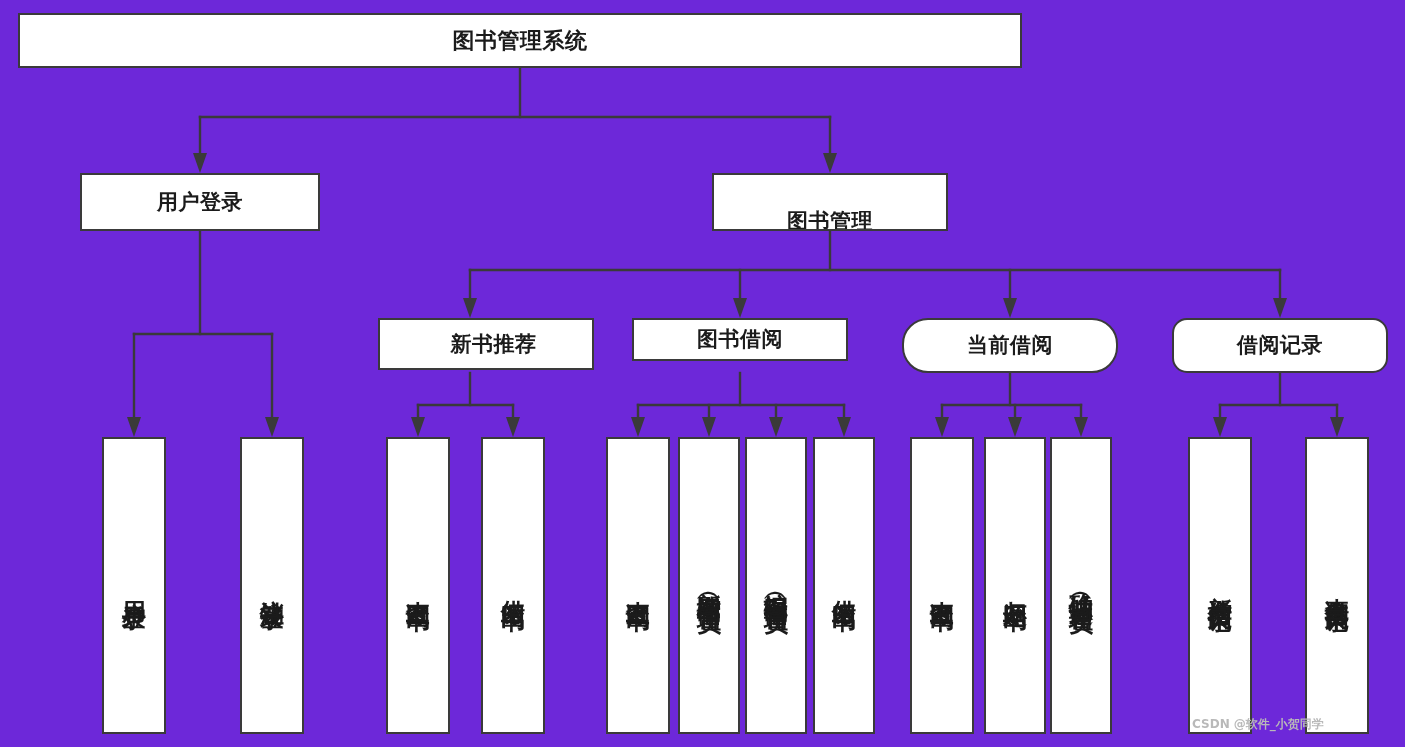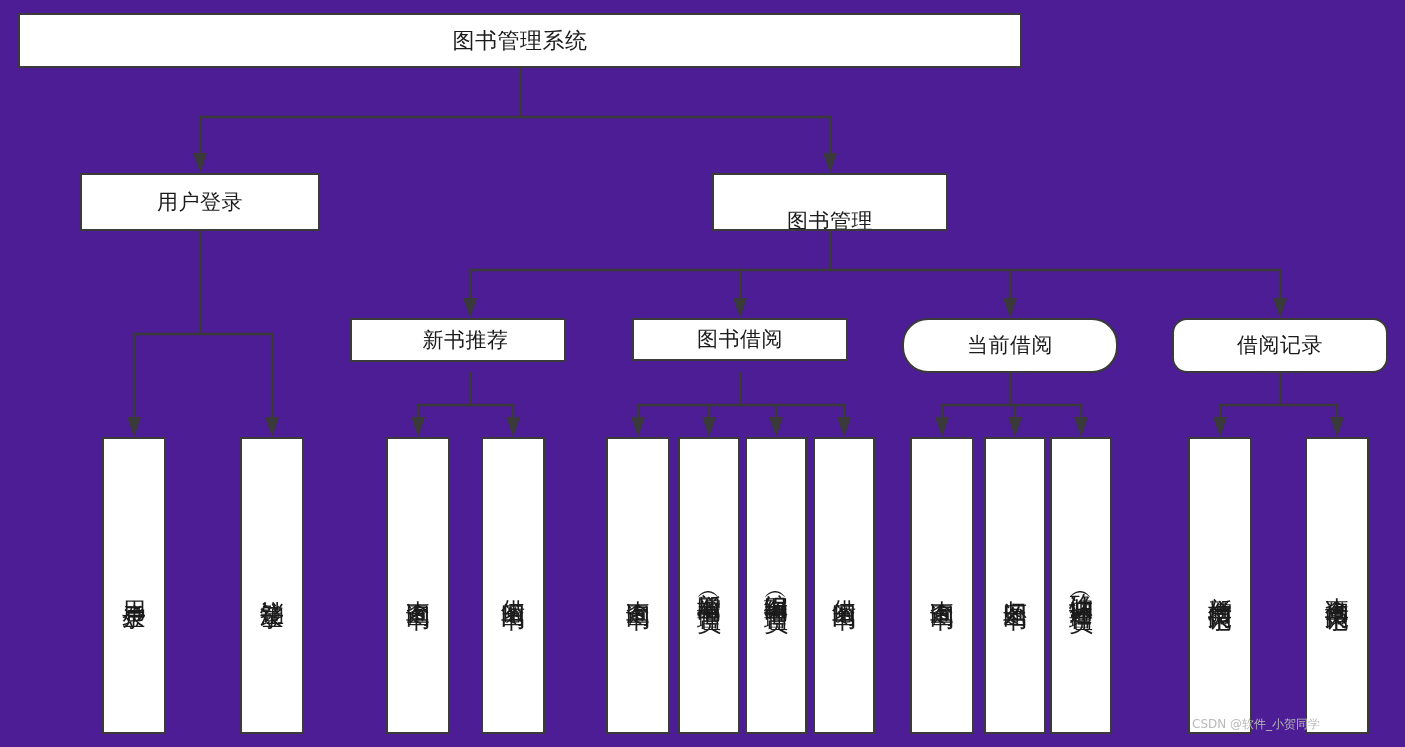--- a/index.html
+++ b/index.html
@@ -8,22 +8,23 @@
     padding: 0;
     background: #ffffff;
   }
   body {
     font-family: "DejaVu Sans", "Liberation Sans", sans-serif;
   }
   #diagram-canvas {
     position: relative;
     width: 1405px;
     height: 747px;
-    background: #4c1d95;
+    background: #6d28d9;
     overflow: hidden;
+    font-weight: bold;
   }
   
   #connector-layer {
     position: absolute;
     left: 0;
     top: 0;
     width: 1405px;
     height: 747px;
   }
   .node-box {
@@ -129,21 +130,21 @@
   <div id="node-layer">
       <div class="node-box node-h node-root" style="left: 18px; top: 13px; width: 1004px; height: 55px; border-color: rgb(58, 58, 58); background: rgb(255, 255, 255);">
         <span class="node-label" style="color: rgb(27, 27, 27);">图书管理系统</span>
       </div>
       <div class="node-box node-h" style="left: 80px; top: 173px; width: 240px; height: 58px; border-color: rgb(58, 58, 58); background: rgb(255, 255, 255);">
         <span class="node-label" style="color: rgb(27, 27, 27);">用户登录</span>
       </div>
       <div class="node-box node-h" style="left: 712px; top: 173px; width: 236px; height: 58px; border-color: rgb(58, 58, 58); background: rgb(255, 255, 255);">
         <span class="node-label" style="color: rgb(27, 27, 27); margin-top: 38px;">图书管理</span>
       </div>
-      <div class="node-box node-h" style="left: 350px; top: 318px; width: 216px; height: 44px; border-color: rgb(58, 58, 58); background: rgb(255, 255, 255); padding-left: 15px;">
+      <div class="node-box node-h" style="left: 378px; top: 318px; width: 216px; height: 52px; border-color: rgb(58, 58, 58); background: rgb(255, 255, 255); padding-left: 15px;">
         <span class="node-label" style="color: rgb(27, 27, 27);">新书推荐</span>
       </div>
       <div class="node-box node-h" style="left: 632px; top: 318px; width: 216px; height: 43px; border-color: rgb(58, 58, 58); background: rgb(255, 255, 255);">
         <span class="node-label" style="color: rgb(27, 27, 27);">图书借阅</span>
       </div>
       <div class="node-box node-h" style="left: 902px; top: 318px; width: 216px; height: 55px; border-color: rgb(58, 58, 58); background: rgb(255, 255, 255); border-radius: 26px;">
         <span class="node-label" style="color: rgb(27, 27, 27);">当前借阅</span>
       </div>
       <div class="node-box node-h" style="left: 1172px; top: 318px; width: 216px; height: 55px; border-color: rgb(58, 58, 58); background: rgb(255, 255, 255); border-radius: 15px;">
         <span class="node-label" style="color: rgb(27, 27, 27);">借阅记录</span>

